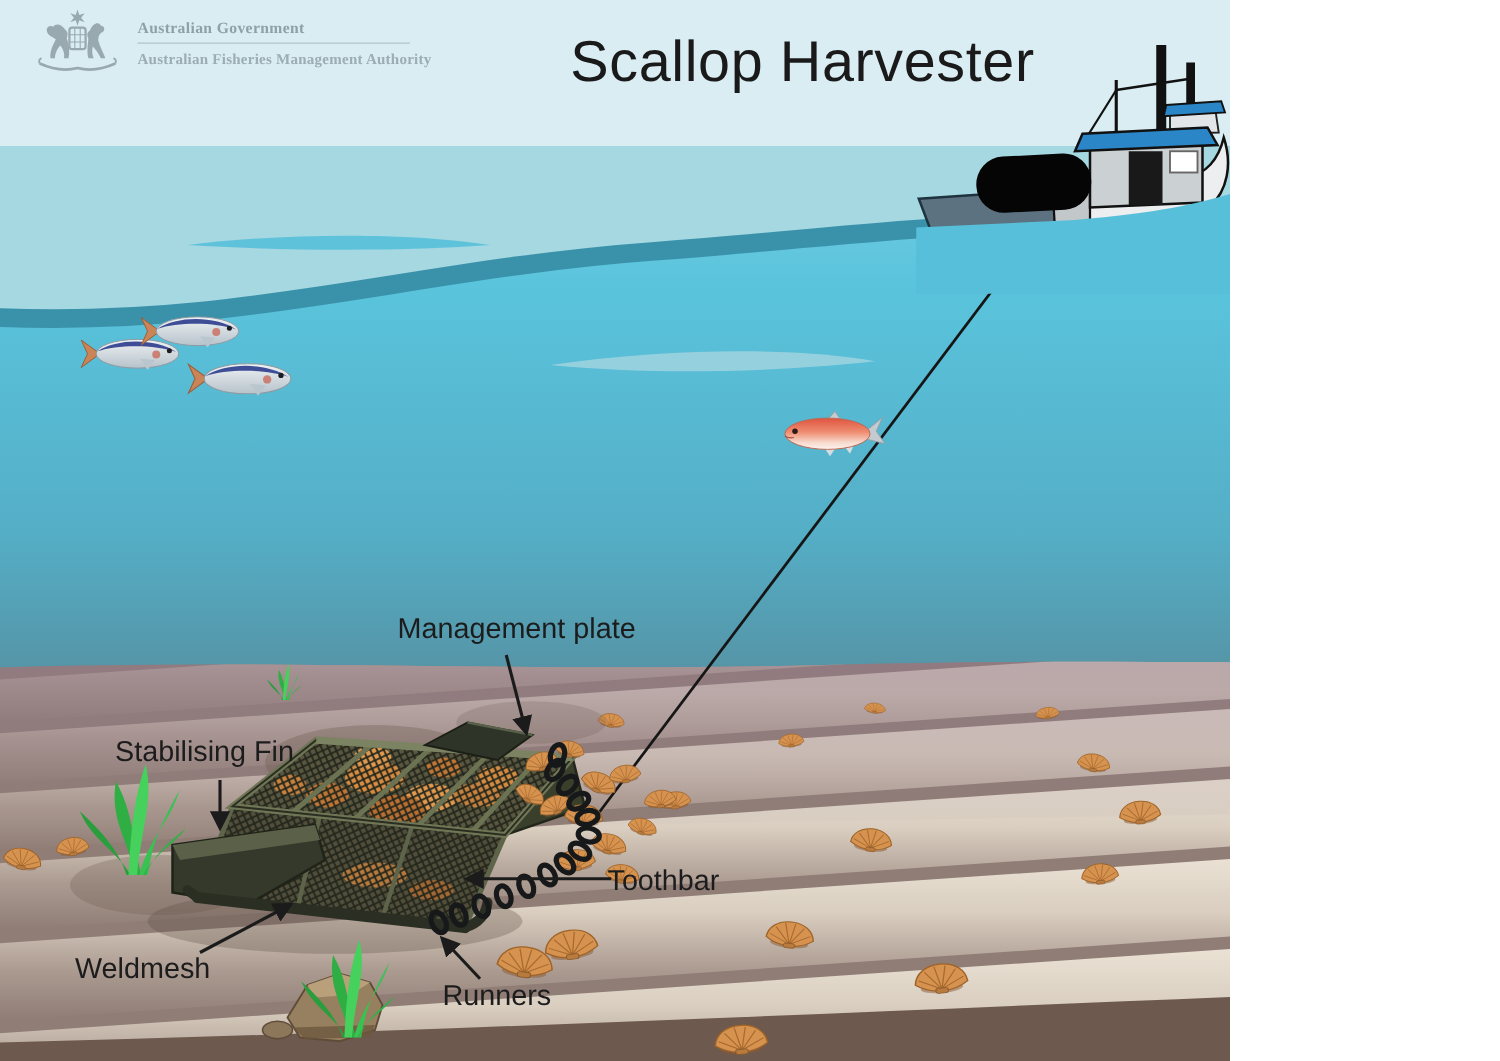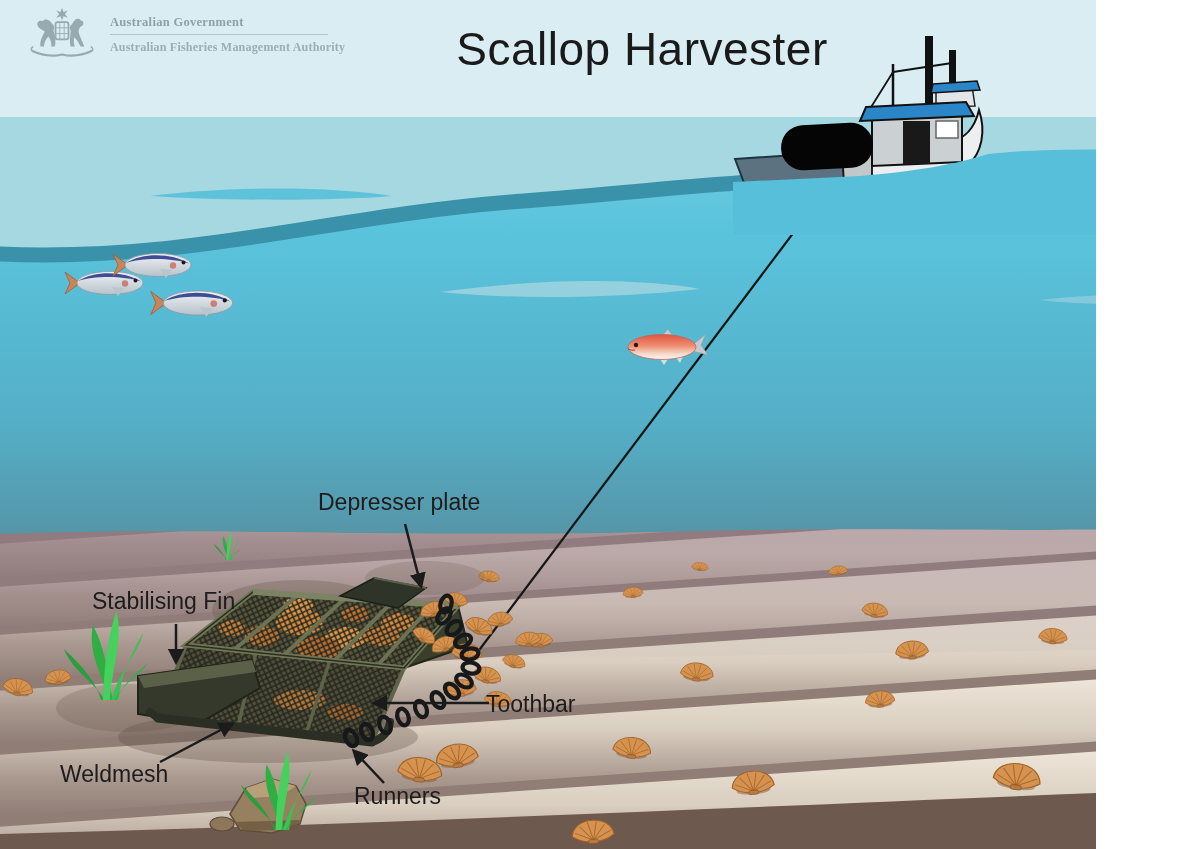--- a/index.html
+++ b/index.html
@@ -1,16 +1,16 @@
 <!DOCTYPE html>
 <html><head>
 <meta charset="utf-8">
 <style>
   html,body{margin:0;padding:0;background:#ffffff}
-  .canvas{position:relative;width:1096px;height:849px;overflow:hidden;
+  .canvas{position:relative;width:984px;height:849px;overflow:hidden;
           font-family:"Liberation Sans",sans-serif;background:#d9edf3}
   svg.scene{position:absolute;left:0;top:0;width:1200px;height:849px;display:block}
   .title{position:absolute;top:22px;left:642px;transform:translateX(-50%);
          font-size:46px;font-weight:400;color:#1a1a1a;margin:0;white-space:nowrap;letter-spacing:.5px}
   .diagram-label{position:absolute;font-size:23px;color:#1c1c1c;white-space:nowrap}
   #lbl-depresser{left:318px;top:489px}
   #lbl-stabilising{left:92px;top:588px}
   #lbl-toothbar{left:486px;top:691px}
   #lbl-weldmesh{left:60px;top:761px}
   #lbl-runners{left:354px;top:783px}
@@ -305,19 +305,19 @@
   </svg>
   <div class="logo-text">
     <div class="logo-line1">Australian Government</div>
     <div class="logo-divider"></div>
     <div class="logo-line2">Australian Fisheries Management Authority</div>
   </div>
 </div>
 
 <h1 class="title">Scallop Harvester</h1>
 
-<div class="diagram-label" id="lbl-depresser">Depresser plate</div>
+<div class="diagram-label" id="lbl-depresser">Management plate</div>
 <div class="diagram-label" id="lbl-stabilising">Stabilising Fin</div>
 <div class="diagram-label" id="lbl-toothbar">Toothbar</div>
 <div class="diagram-label" id="lbl-weldmesh">Weldmesh</div>
 <div class="diagram-label" id="lbl-runners">Runners</div>
 
 </div>
 
 </body></html>

